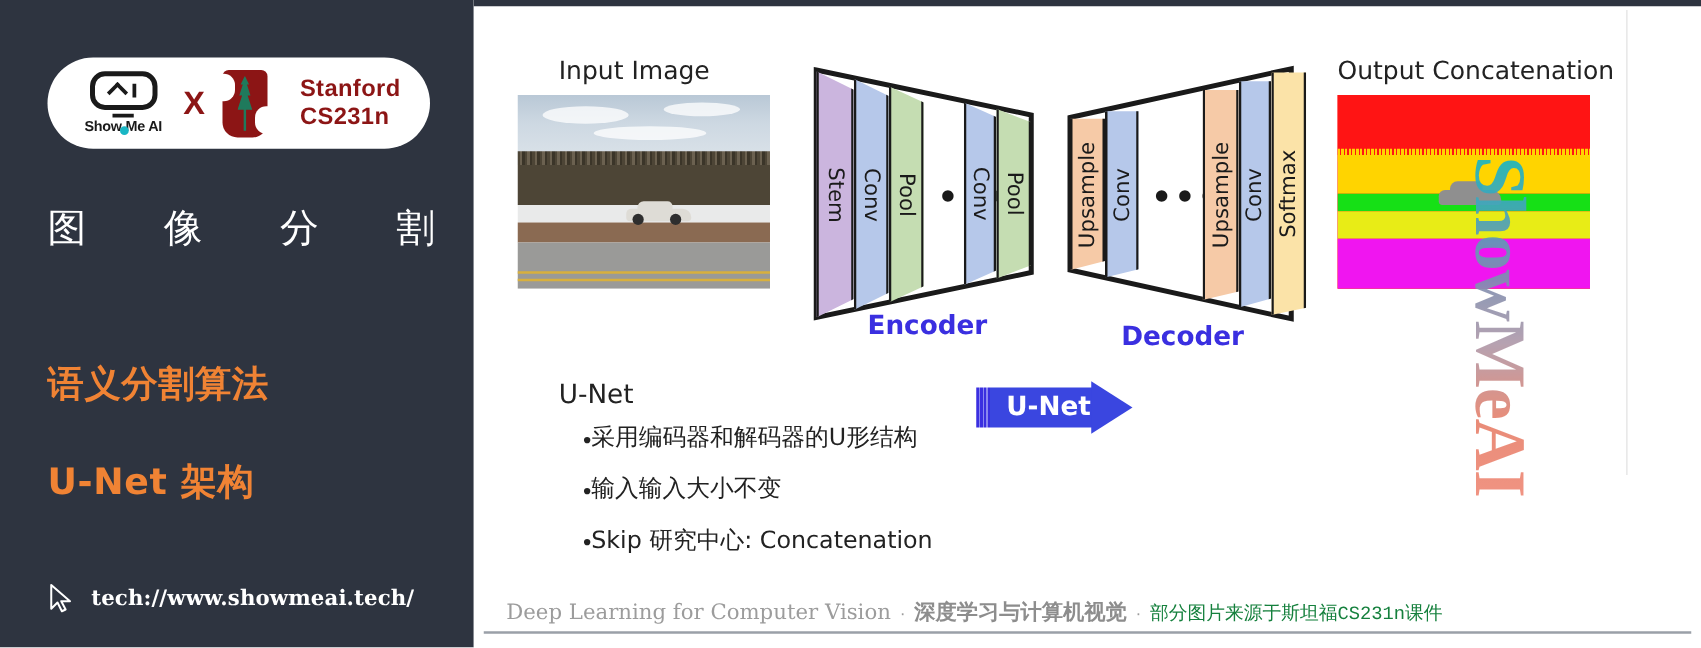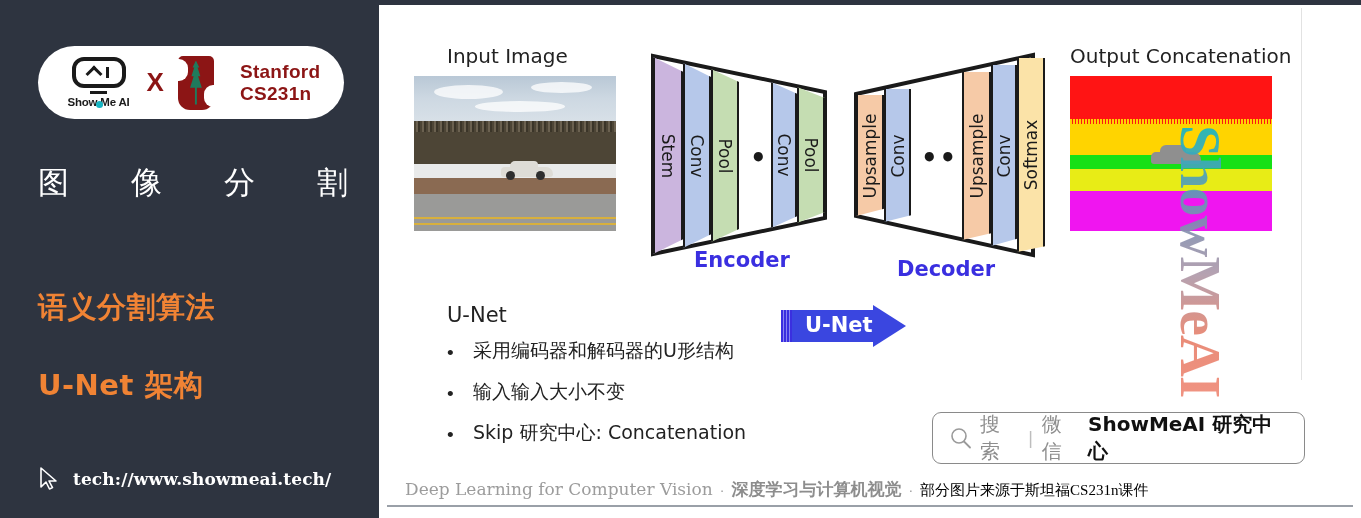--- a/index.html
+++ b/index.html
@@ -83,21 +83,21 @@
   .side-url{
     position:absolute;left:36px;top:466px;display:flex;align-items:center;gap:11px;
   }
   .cursor-ic{width:26px;height:26px;display:block;}
   .side-url .txt{
     color:#ffffff;font-size:17px;font-family:"DejaVu Serif",serif;font-weight:bold;letter-spacing:.1px;
   }
 
   
   .main{
-    position:absolute;left:379px;top:0;width:982px;height:518px;background:#ffffff;
+    position:absolute;left:379px;top:0;width:982px;height:518px;background:#ffffff;text-align:right;
   }
   .topstrip{position:absolute;left:0;top:0;width:982px;height:5px;background:#2e3440;}
   .vrule{position:absolute;left:922px;top:8px;width:1px;height:372px;background:#e2e2e2;}
 
   .cap{
     position:absolute;color:#222222;font-size:20px;font-weight:400;
     font-family:"DejaVu Sans",sans-serif;white-space:nowrap;
   }
   .cap-input{left:68px;top:44px;}
   .cap-output{left:691px;top:44px;}
@@ -201,21 +201,21 @@
 
   
   .footline{position:absolute;left:8px;top:505px;width:966px;height:1.5px;background:#9aa0a8;}
   .footer{
     position:absolute;left:26px;top:478px;display:flex;align-items:baseline;gap:7px;
     white-space:nowrap;
   }
   .f-en{color:#9c9c9c;font-size:17px;font-family:"DejaVu Serif",serif;}
   .f-sep{color:#9c9c9c;font-size:14px;}
   .f-bold{color:#8d8d8d;font-size:17px;font-weight:bold;font-family:"DejaVu Sans",sans-serif;}
-  .f-sm{color:#000000;font-size:15px;font-family:Liberation Serif, serif;}
+  .f-sm{color:#15803d;font-size:15px;font-family:Liberation Mono, monospace;}
 </style>
 </head>
 <body>
 
 <div id="slide">
 
   <div class="sidebar">
 
     <div class="logo-pill">
       <div class="sma-mark">
@@ -371,30 +371,20 @@
       </div>
     </div>
 
     <div class="arrow-wrap">
       <div class="arrow-stripes"></div>
       <div class="arrow-body"></div>
       <div class="arrow-head"></div>
       <div class="arrow-label">U-Net</div>
     </div>
 
-    <div class="searchbox">
-      <svg class="mag" viewBox="0 0 24 24">
-        <circle cx="10" cy="10" r="7" fill="none" stroke="#9a9a9a" stroke-width="1.6"></circle>
-        <line x1="15" y1="15.5" x2="21" y2="21.5" stroke="#9a9a9a" stroke-width="1.8" stroke-linecap="round"></line>
-      </svg>
-      <span class="s-grey">搜索</span>
-      <span class="s-div">|</span>
-      <span class="s-grey">微信</span>
-      <span class="s-bold">ShowMeAI 研究中心</span>
-    </div>
 
     <div class="footer">
       <span class="f-en">Deep Learning for Computer Vision</span>
       <span class="f-sep">·</span>
       <span class="f-bold">深度学习与计算机视觉</span>
       <span class="f-sep">·</span>
       <span class="f-sm">部分图片来源于斯坦福CS231n课件</span>
     </div>
     <div class="footline"></div>
   </div>

